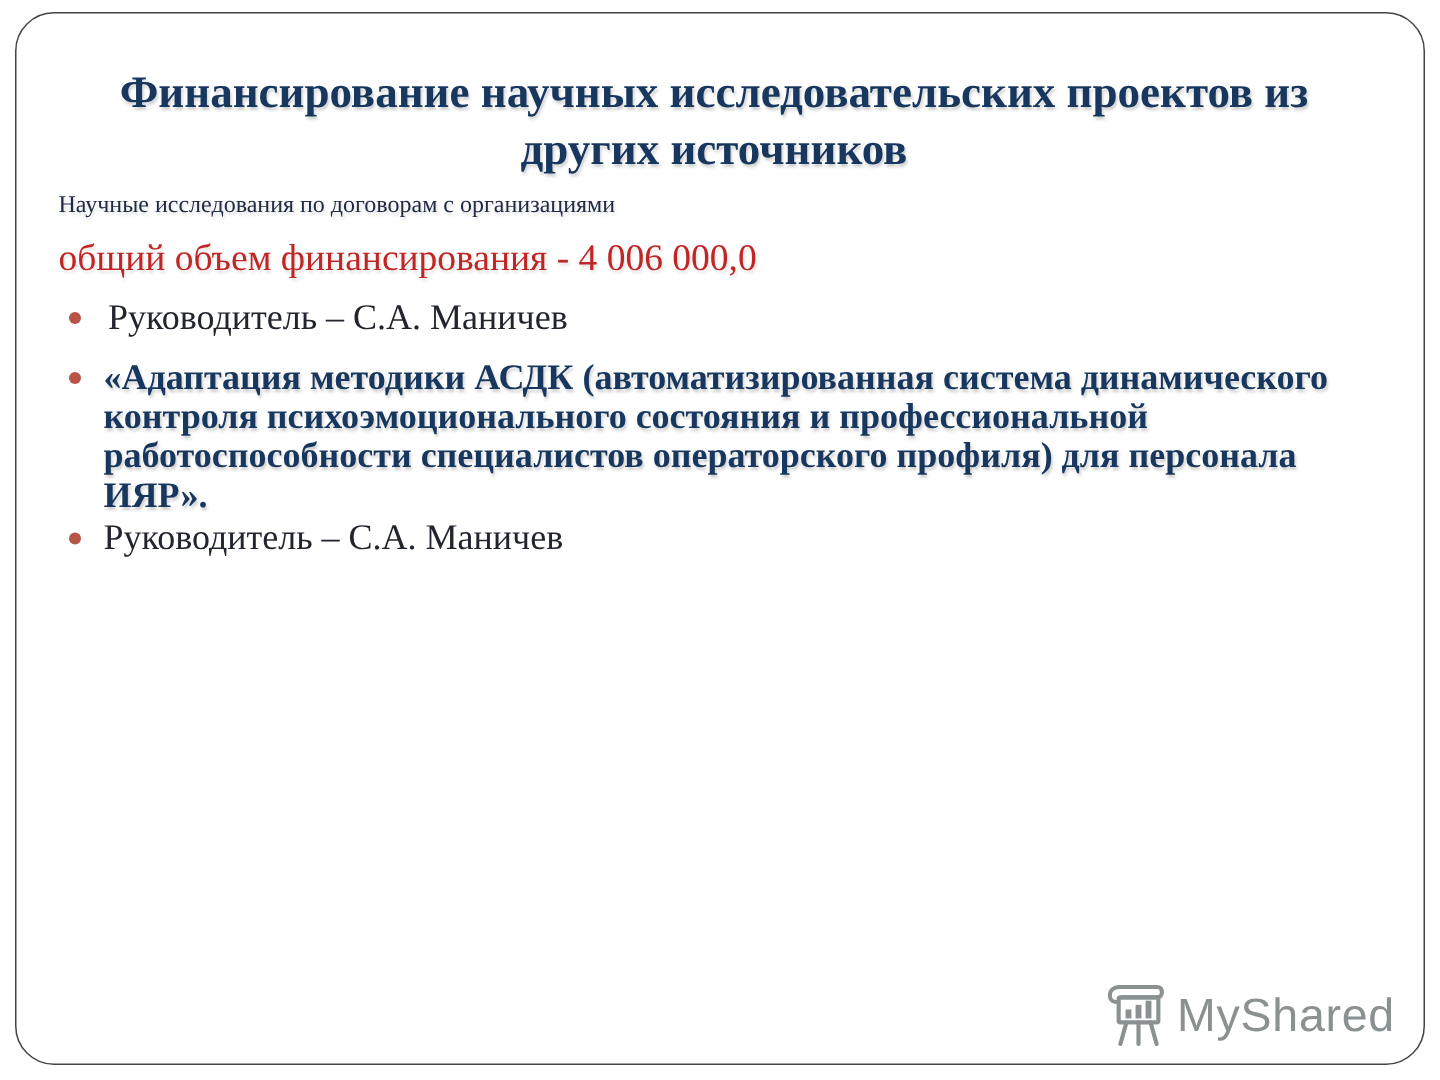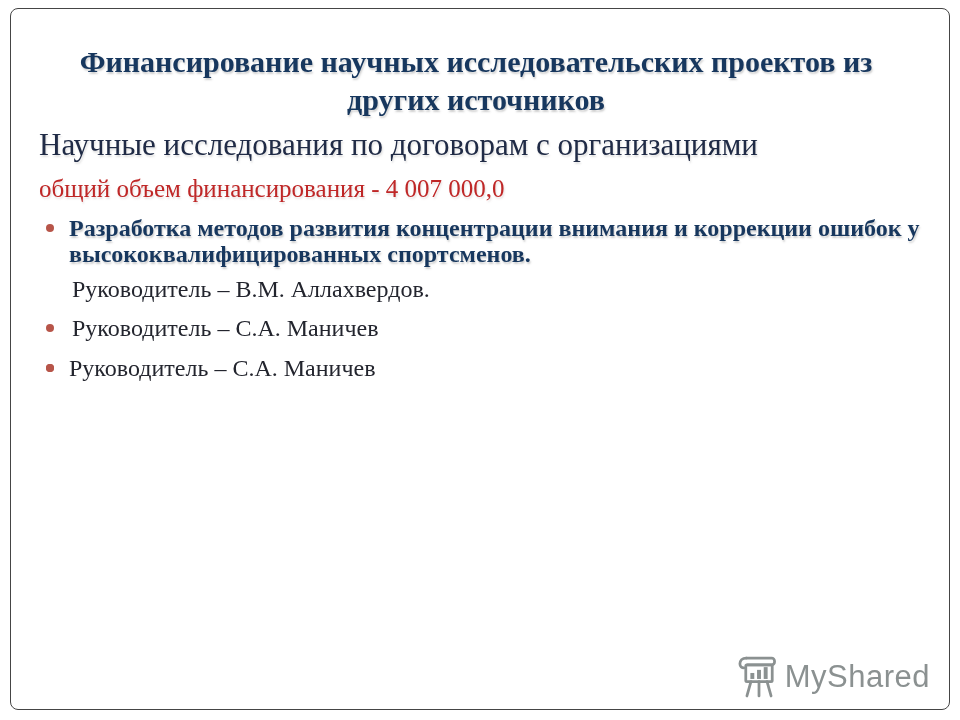--- a/index.html
+++ b/index.html
@@ -22,38 +22,38 @@
   }
   .stage{
     position:absolute;
     inset:0;
     background:var(--color-bg);
   }
   .slide{
     position:absolute;
     left:10px; top:8px; right:10px; bottom:10px;
     border:1.5px solid var(--color-border);
-    border-radius:8px;
+    border-radius:26px;
     background:var(--color-bg);
     padding:34px 26px 0 18px;
   }
   .title{
     max-width:846px;
     margin:0 auto;
     text-align:center;
     color:var(--color-title);
     font-size:30px;
     font-weight:bold;
     line-height:1.27;
     text-shadow:1px 2px 2px rgba(120,120,120,0.35);
   }
   .intro{
     margin:10px 0 0 10px;
     color:var(--color-intro);
-    font-size:31px;
+    font-size:16px;
     line-height:1.05;
     text-shadow:1px 2px 2px rgba(150,150,150,0.30);
   }
   .funding{
     margin:14px 0 0 10px;
     color:var(--color-accent-red);
     font-size:25px;
     line-height:1.05;
     text-shadow:1px 2px 2px rgba(170,150,150,0.28);
   }
@@ -107,31 +107,28 @@
 </head>
 <body>
 
 <div class="stage">
   <div class="slide">
 
     <h1 class="title">Финансирование научных исследовательских проектов из других источников</h1>
 
     <p class="intro">Научные исследования по договорам с организациями</p>
 
-    <p class="funding">общий объем финансирования - 4 007 000,0</p>
+    <p class="funding">общий объем финансирования - 4 006 000,0</p>
 
     <ul class="projects">
-      <li class="item">
-        <p class="project">Разработка методов развития концентрации внимания и коррекции ошибок у высококвалифицированных спортсменов.</p>
-        <p class="lead">Руководитель – В.М. Аллахвердов.</p>
-      </li>
       <li class="item">
         <p class="lead">Руководитель – С.А. Маничев</p>
       </li>
       <li class="item">
+        <p class="project">«Адаптация методики АСДК (автоматизированная система динамического контроля психоэмоционального состояния и профессиональной работоспособности специалистов операторского профиля) для персонала ИЯР».</p>
       </li>
       <li class="item inline-lead">
         <p class="lead">Руководитель – С.А. Маничев</p>
       </li>
     </ul>
 
   </div>
 
   <div class="watermark">
     <span>

